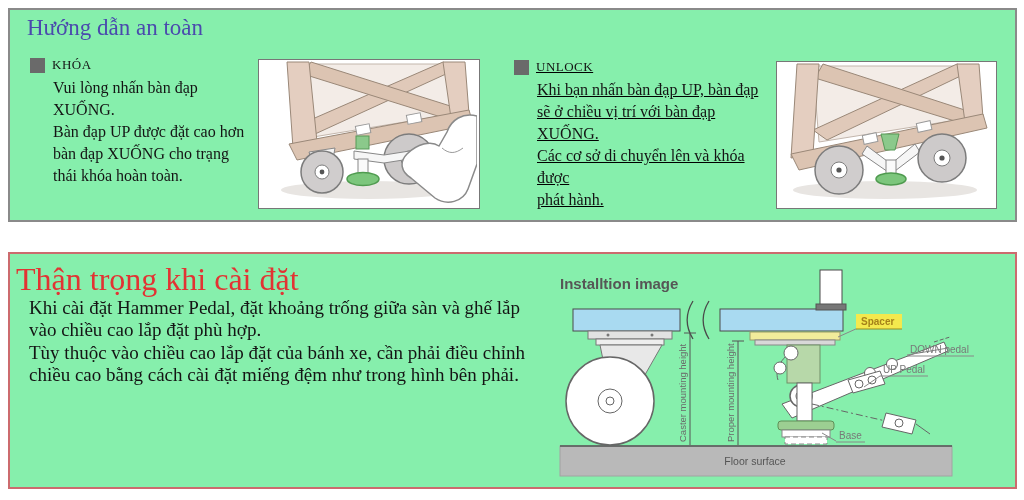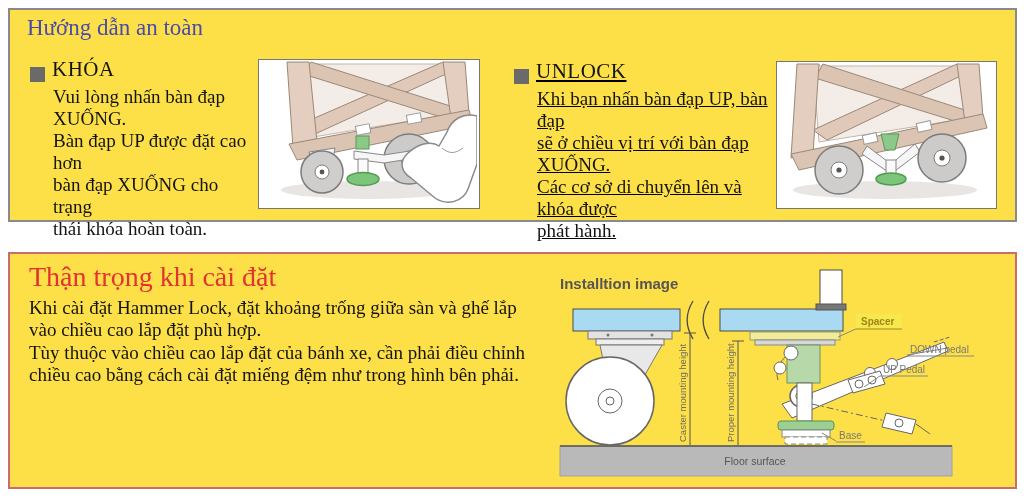--- a/index.html
+++ b/index.html
@@ -1,38 +1,38 @@
 <!DOCTYPE html>
 <html><head>
 <meta charset="utf-8">
 <style>
   html,body { margin:0; padding:0; }
   body {
     width:1024px; height:500px; position:relative; overflow:hidden;
     background:#ffffff; font-family:"Liberation Serif", serif;
   }
-  .panel { position:absolute; background:#fde047; box-sizing:border-box; }
+  .panel { position:absolute; background:#86efac; box-sizing:border-box; }
   #safety-panel { left:8px; top:8px; width:1009px; height:214px; border:2px solid #8a8a8a; }
   #caution-panel { left:8px; top:252px; width:1009px; height:237px; border:2px solid #cc6b6e; }
 
   .safety-title { position:absolute; left:17px; top:5px; font-size:23px; color:#4a4aad; }
 
   .section { position:absolute; }
   #sec-lock   { left:20px;  top:47px; width:225px; }
   #sec-unlock { left:504px; top:49px; width:258px;text-decoration:underline; }
-  .sec-head { display:flex; align-items:flex-end; gap:7px; font-size:21px; color:#141414; letter-spacing:0.5px; }
+  .sec-head { display:flex; align-items:center; gap:7px; font-size:13px; color:#141414; letter-spacing:0.5px; }
   .bullet { width:15px; height:15px; background:#6a6a6a; flex:0 0 auto; }
-  .sec-body { margin:4px 0 0 23px; font-size:19px; line-height:22px; color:#141414; white-space:pre-line; }
+  .sec-body { margin:4px 0 0 23px; font-size:16px; line-height:22px; color:#141414; white-space:pre-line; }
 
   .illus { position:absolute; border:1px solid #777; background:#fff; }
   #illus-lock   { left:248px; top:49px; width:220px; height:148px; }
   #illus-unlock { left:766px; top:51px; width:219px; height:146px; }
   .illus svg { display:block; }
 
-  .caution-title { position:absolute; left:19px; top:7px; font-size:28px; color:#e23333; }
+  .caution-title { position:absolute; left:6px; top:7px; font-size:32px; color:#e23333; }
   .caution-body { position:absolute; left:19px; top:43px; width:525px; font-size:19px; line-height:22.4px; color:#141414; white-space:pre-line; }
 
   #diagram { position:absolute; left:540px; top:2px; }
   .dg-title  { font-family:"Liberation Sans", sans-serif; font-size:15px; font-weight:bold; fill:#565656; }
   .dg-label  { font-family:"Liberation Sans", sans-serif; font-size:10px; fill:#787878; }
   .dg-floor  { font-family:"Liberation Sans", sans-serif; font-size:10.5px; fill:#555; }
   .dg-vlabel { font-family:"Liberation Sans", sans-serif; font-size:9.5px; fill:#6a6a6a; }
   .dg-spacer { font-family:"Liberation Sans", sans-serif; font-size:10px; fill:#a5821a; font-weight:bold; }
 </style>
 </head>
@@ -111,21 +111,21 @@
       <circle cx="62" cy="108" r="2.6" fill="#555"></circle>
       <circle cx="165" cy="96" r="24" fill="#cdcaca" stroke="#7c7c7c" stroke-width="1.5"></circle>
       <circle cx="165" cy="96" r="8" fill="#fff" stroke="#7c7c7c"></circle>
       <circle cx="165" cy="96" r="2.6" fill="#555"></circle>
     </svg>
   </div>
 </div>
 
 <div class="panel" id="caution-panel">
   <div class="caution-title">Thận trọng khi cài đặt</div>
-  <div class="caution-body">Khi cài đặt Hammer Lock, đặt khoảng trống giữa sàn và ghế lắp
+  <div class="caution-body">Khi cài đặt Hammer Pedal, đặt khoảng trống giữa sàn và ghế lắp
 vào chiều cao lắp đặt phù hợp.
 Tùy thuộc vào chiều cao lắp đặt của bánh xe, cần phải điều chỉnh
 chiều cao bằng cách cài đặt miếng đệm như trong hình bên phải.</div>
 
   <svg id="diagram" width="462" height="228" viewBox="0 0 462 228">
 
     <text x="10" y="33" class="dg-title">Installtion image</text>
 
     <rect x="10" y="190" width="392" height="30" fill="#b9b9b9" stroke="#a2a2a2"></rect>
     <line x1="10" y1="190" x2="402" y2="190" stroke="#555" stroke-width="1.5"></line>

